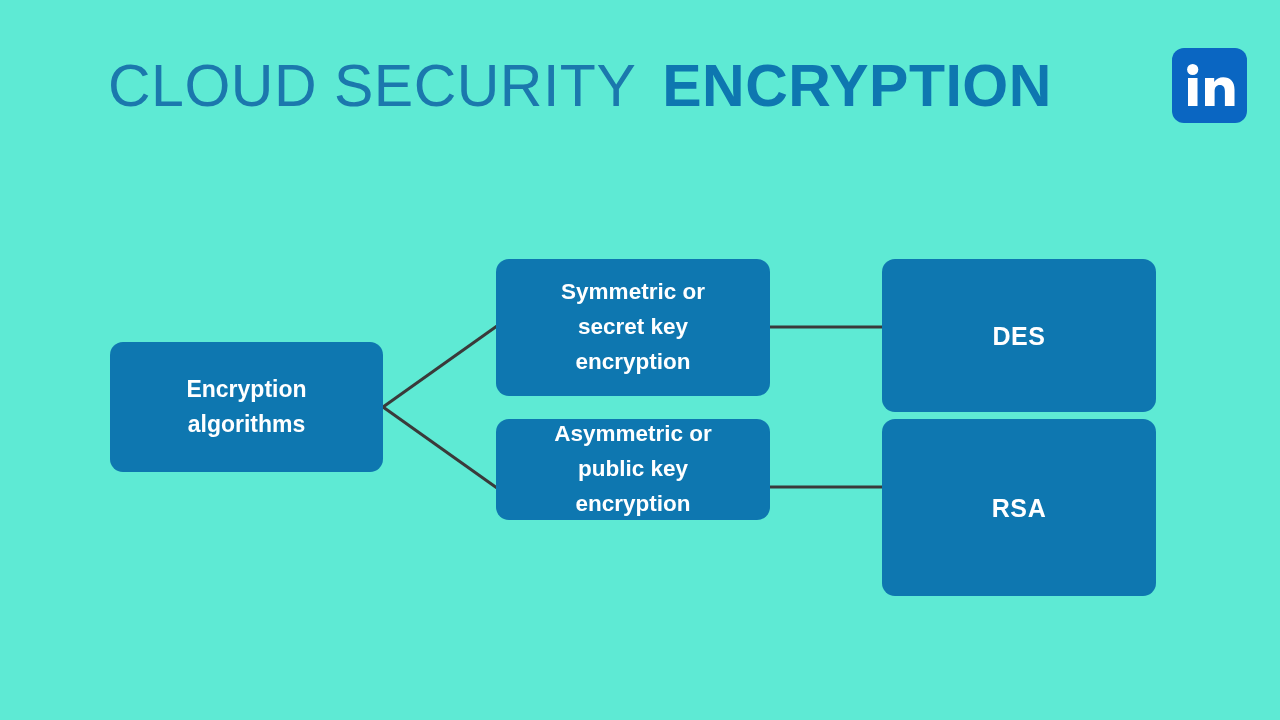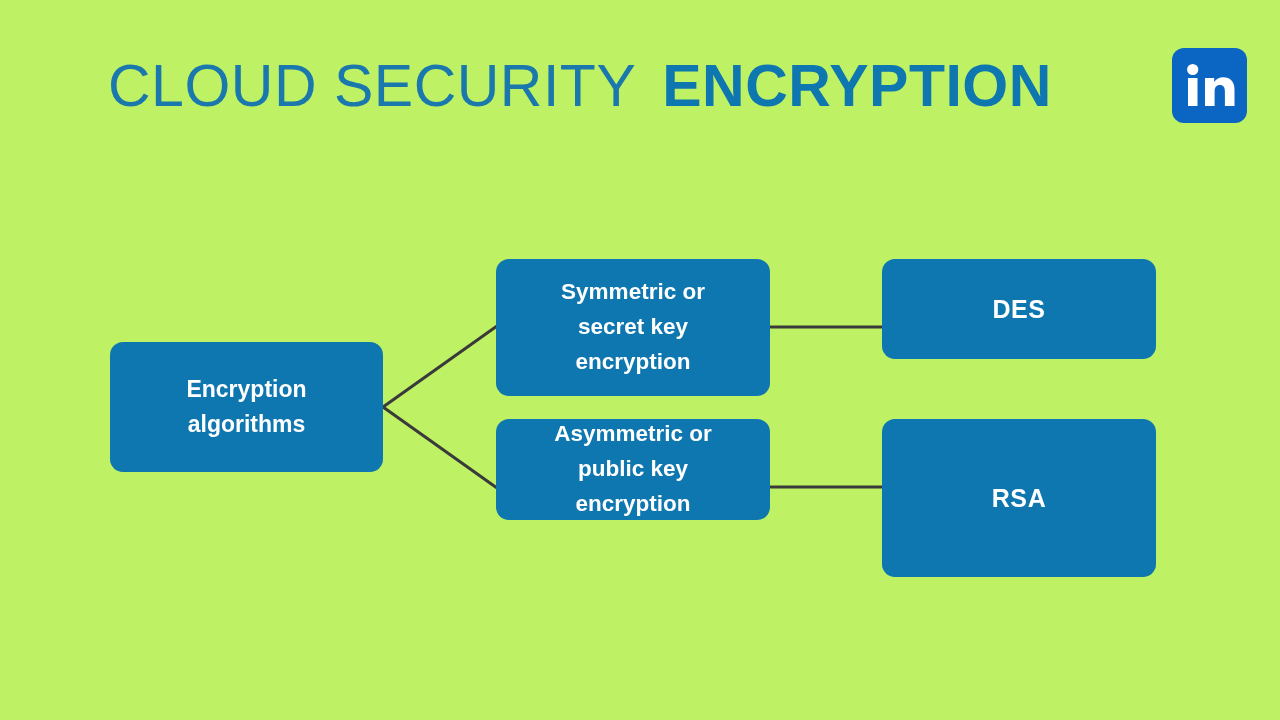--- a/index.html
+++ b/index.html
@@ -7,21 +7,21 @@
     padding: 0;
     background: #ffffff;
   }
   body {
     font-family: "Liberation Sans", sans-serif;
   }
   #slide {
     position: relative;
     width: 1280px;
     height: 720px;
-    background: #bef264;
+    background: #5eead4;
     overflow: hidden;
   }
 
   
   #title-bar {
     position: absolute;
     left: 108px;
     top: 46px;
     width: 1060px;
     height: 80px;
@@ -101,22 +101,22 @@
     line-height: 1.55;
   }
   .node-text.single {
     font-size: 25px;
     letter-spacing: 0.6px;
   }
 
   #node-root      { left: 110px; top: 342px; width: 273px; height: 130px; }
   #node-symmetric { left: 496px; top: 259px; width: 274px; height: 137px; }
   #node-asymmetric{ left: 496px; top: 419px; width: 274px; height: 101px; }
-  #node-des       { left: 882px; top: 259px; width: 274px; height: 100px; }
-  #node-rsa       { left: 882px; top: 419px; width: 274px; height: 158px; }
+  #node-des       { left: 882px; top: 259px; width: 274px; height: 153px; }
+  #node-rsa       { left: 882px; top: 419px; width: 274px; height: 177px; }
 </style>
 </head>
 <body>
 
 <div id="slide">
 
   <div id="title-bar">
     <span class="title-light">CLOUD SECURITY</span>
     <span class="title-bold">ENCRYPTION</span>
   </div>

